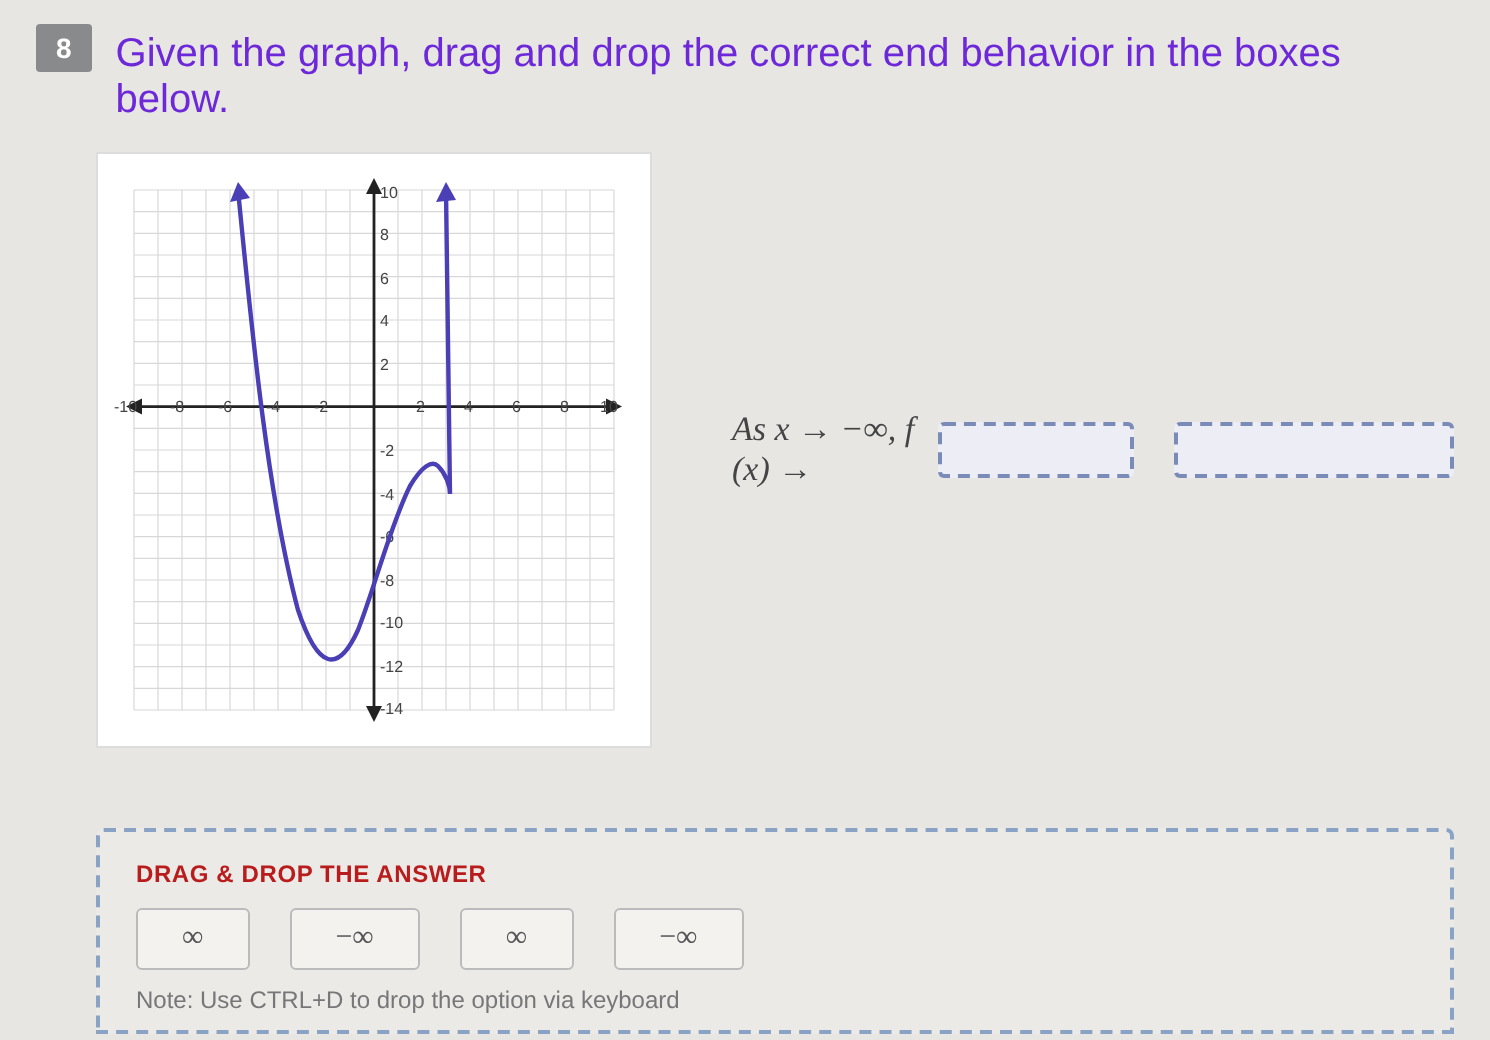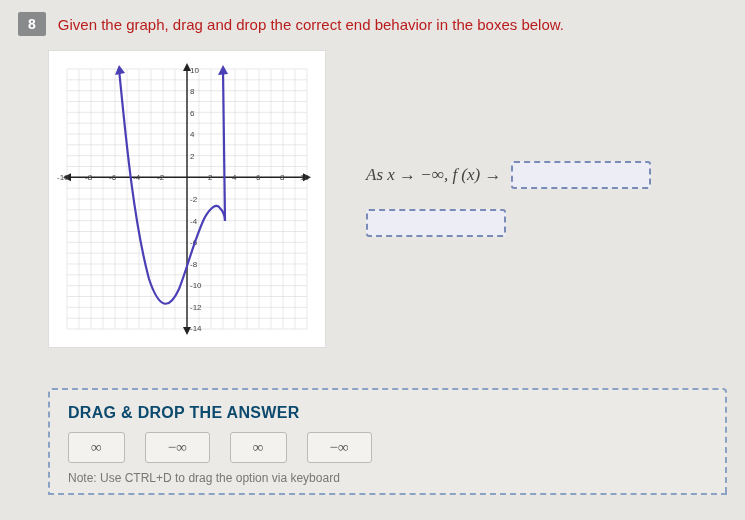--- a/index.html
+++ b/index.html
@@ -19,38 +19,37 @@
     }
     .qnum-badge {
       background: #888a8c;
       color: #fff;
       font-weight: bold;
       padding: 4px 10px;
       font-size: 14px;
       border-radius: 2px;
     }
     .prompt {
-      font-size: 15px;
-      color: #b91c1c;
+      font-size: 20px;
+      color: #6d28d9;
       padding-top: 4px;
     }
     .content-row {
       display: flex;
       gap: 40px;
       margin-left: 30px;
     }
     .graph-box {
       background: #fff;
       padding: 8px;
       border: 1px solid #ddd;
     }
     svg.graph { display: block; }
     .answers-col {
       display: flex;
-      flex-direction: column;
       justify-content: center;
       gap: 20px;
     }
     .answer-line {
       display: flex;
       align-items: center;
       gap: 10px;
       font-family: 'Times New Roman', serif;
       font-size: 17px;
       color: #444;
@@ -66,23 +65,23 @@
     .drag-section {
       margin-top: 40px;
       margin-left: 30px;
       border: 2px dashed #8aa3c4;
       border-top-left-radius: 4px;
       border-top-right-radius: 4px;
       padding: 14px 18px 8px;
       background: #eceae7;
     }
     .drag-title {
-      font-size: 16px;
+      font-size: 12px;
       font-weight: bold;
-      color: #0c4a6e;
+      color: #b91c1c;
       margin-bottom: 10px;
       letter-spacing: 0.3px;
     }
     .options-row {
       display: flex;
       gap: 20px;
       margin-bottom: 8px;
     }
     .drag-option {
       border: 1px solid #bbb;
@@ -232,14 +231,14 @@
 </div>
 
 <div class="drag-section">
   <div class="drag-title">DRAG &amp; DROP THE ANSWER</div>
   <div class="options-row">
     <div class="drag-option">∞</div>
     <div class="drag-option">−∞</div>
     <div class="drag-option">∞</div>
     <div class="drag-option">−∞</div>
   </div>
-  <div class="note">Note: Use CTRL+D to drag the option via keyboard</div>
+  <div class="note">Note: Use CTRL+D to drop the option via keyboard</div>
 </div>
 
 </body></html>

